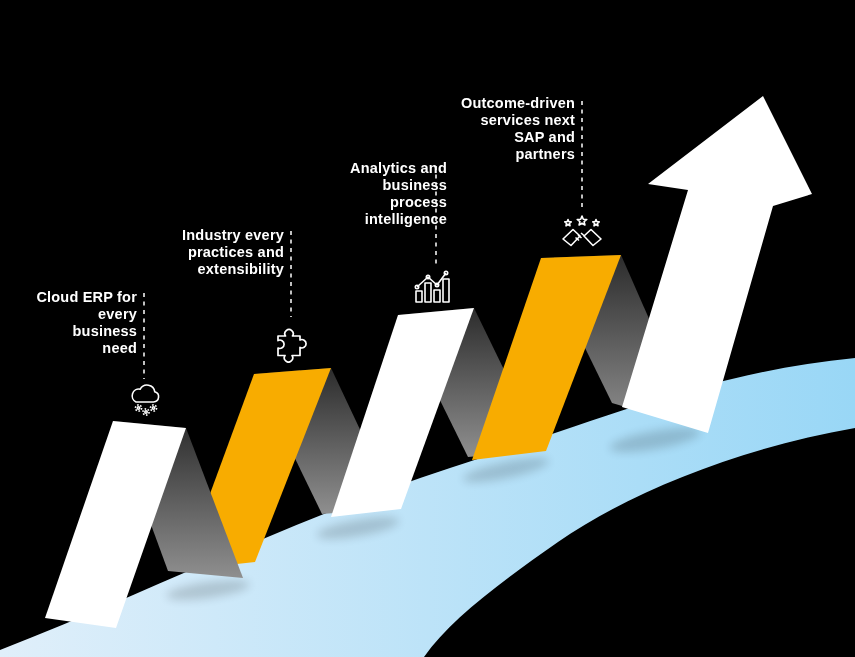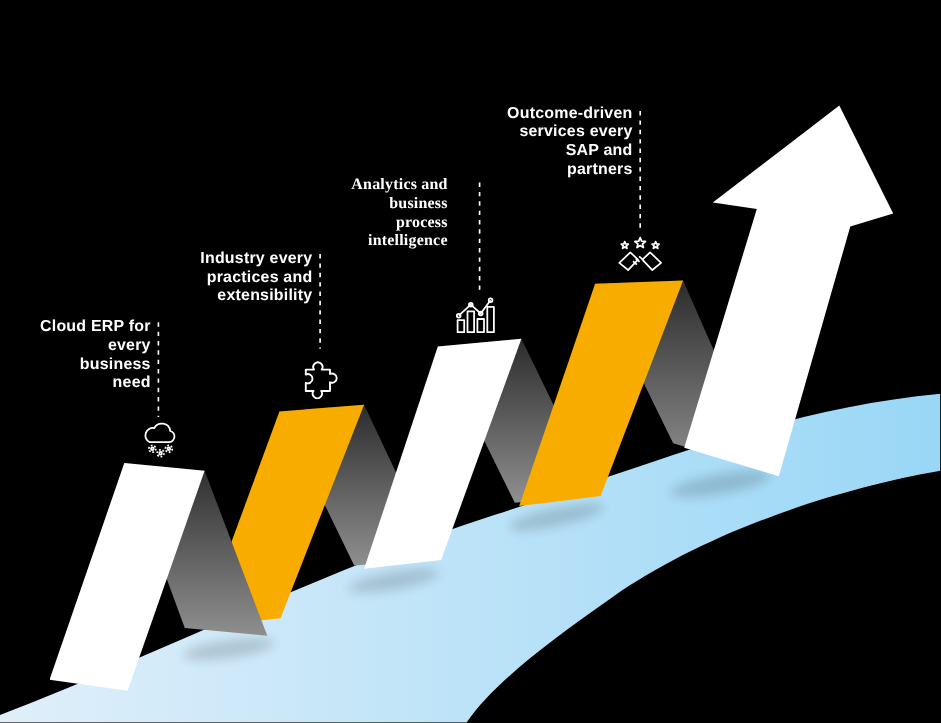--- a/index.html
+++ b/index.html
@@ -9,21 +9,21 @@
   }
   .stage svg{display:block;}
   #scene{position:absolute;left:0;top:0;}
   .step-label{
     position:absolute;color:#fff;font-weight:700;font-size:14.5px;
     line-height:17px;text-align:right;white-space:pre-line;
     letter-spacing:.2px;
   }
   .label-1{top:289px;right:718px;width:160px;}
   .label-2{top:227px;right:571px;width:160px;}
-  .label-3{top:160px;right:448px;width:170px;font-family:Liberation Serif, serif;}
+  .label-3{top:160px;right:408px;width:170px;}
   .label-4{top:95px;right:280px;width:180px;}
   .step-icon{position:absolute;}
   .icon-1{left:125px;top:381px;}
   .icon-2{left:269px;top:321px;}
   .icon-3{left:413px;top:270px;}
   .icon-4{left:559px;top:214px;}
 </style>
 </head>
 <body>
 
@@ -80,21 +80,21 @@
 business
 need</div>
   <div class="step-label label-2">Industry every
 practices and
 extensibility</div>
   <div class="step-label label-3">Analytics and
 business
 process
 intelligence</div>
   <div class="step-label label-4">Outcome-driven
-services every
+services next
 SAP and
 partners</div>
 
   <svg class="step-icon icon-1" width="40" height="38" viewBox="0 0 40 38" fill="none" stroke-width="1.6" stroke="#ffffff">
     <path d="M11,21 h17.5 a5.2,5.2 0 0 0 1.3,-10.2 a7.8,7.8 0 0 0 -14.6,-2.6 a6.8,6.8 0 0 0 -4.2,12.8 z"></path>
     <circle cx="13.5" cy="27" r="3.1" stroke-dasharray="1.6 1.6"></circle>
     <circle cx="13.5" cy="27" r="1.2"></circle>
     <circle cx="21" cy="31" r="3.1" stroke-dasharray="1.6 1.6"></circle>
     <circle cx="21" cy="31" r="1.2"></circle>
     <circle cx="28.5" cy="27" r="3.1" stroke-dasharray="1.6 1.6"></circle>

